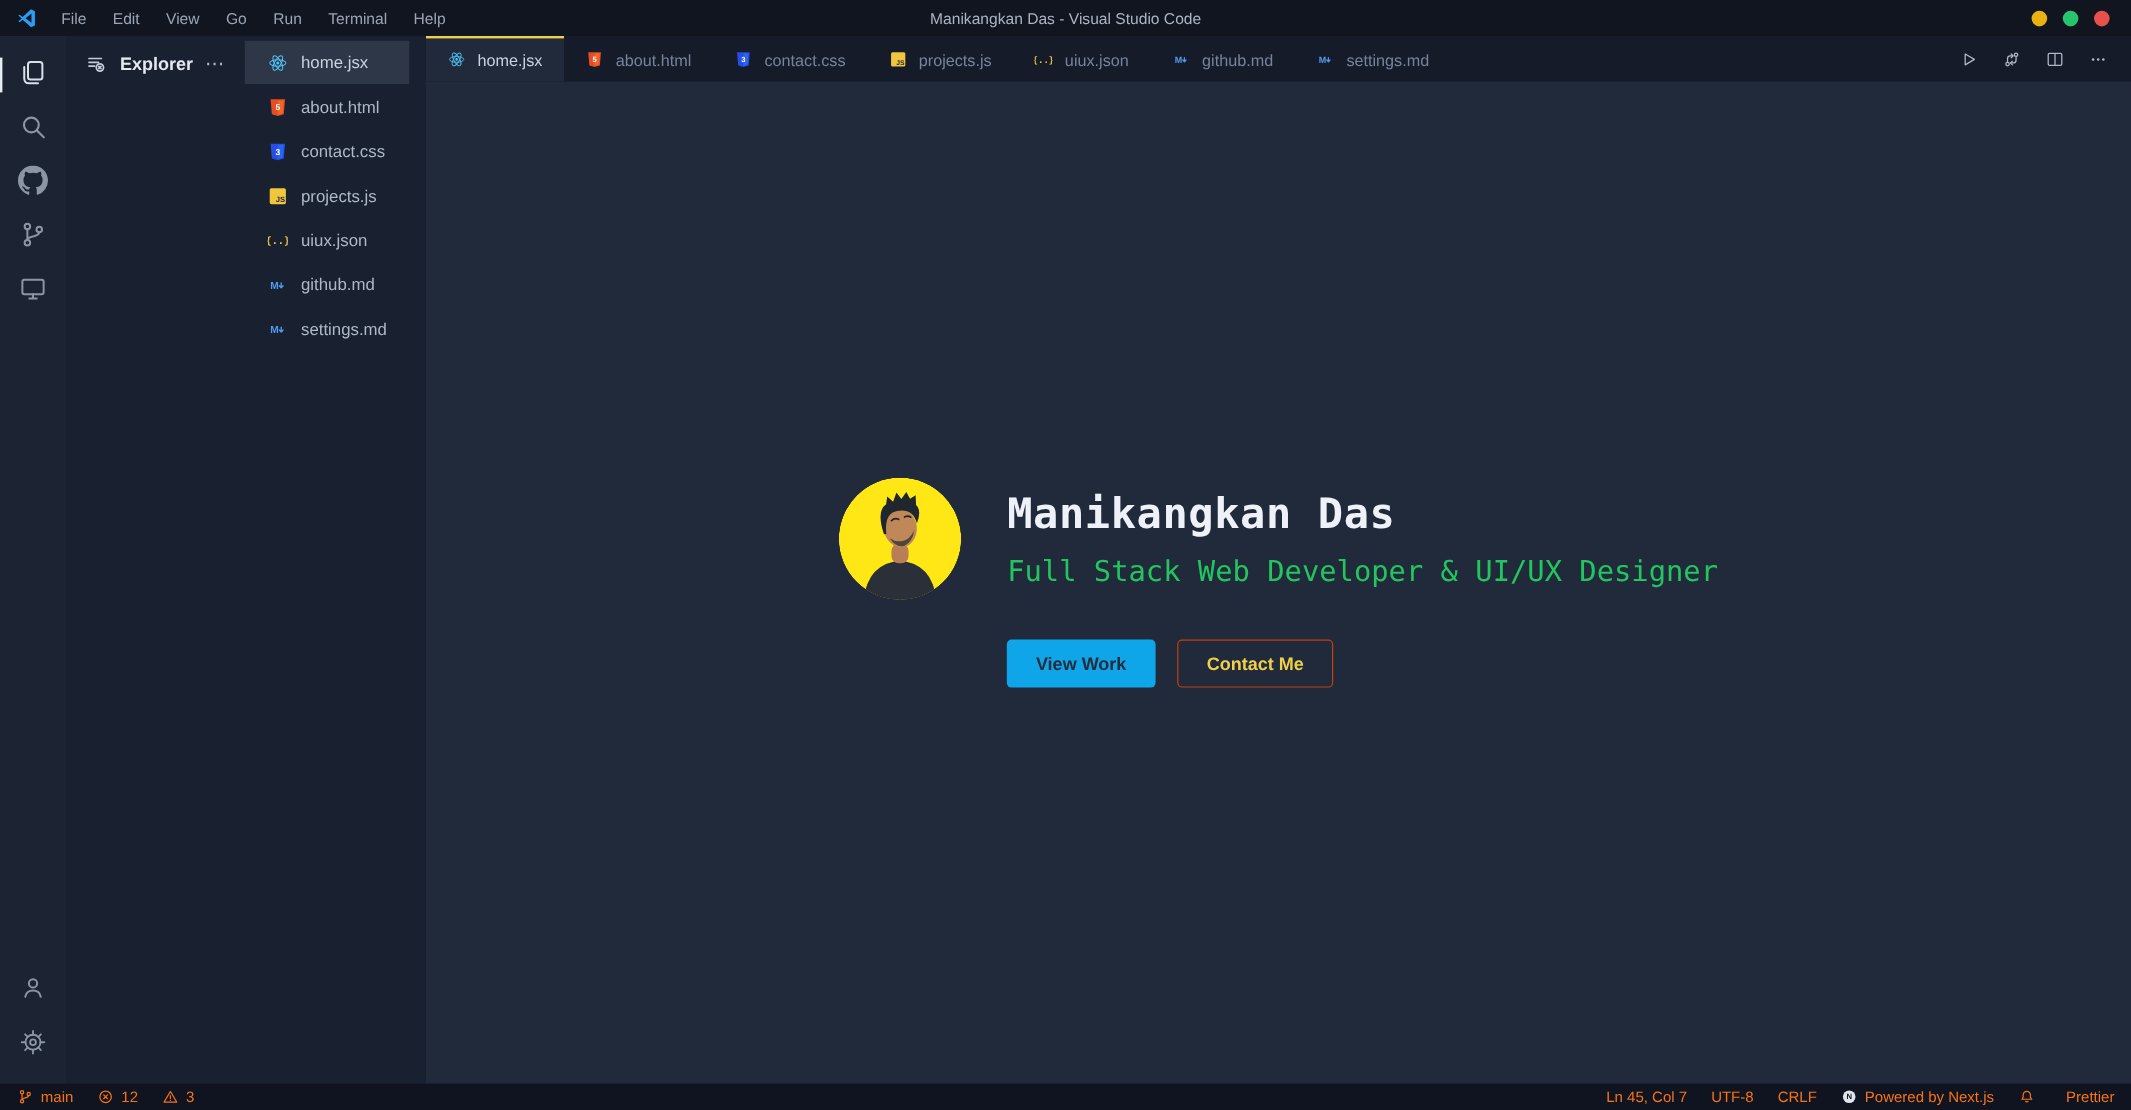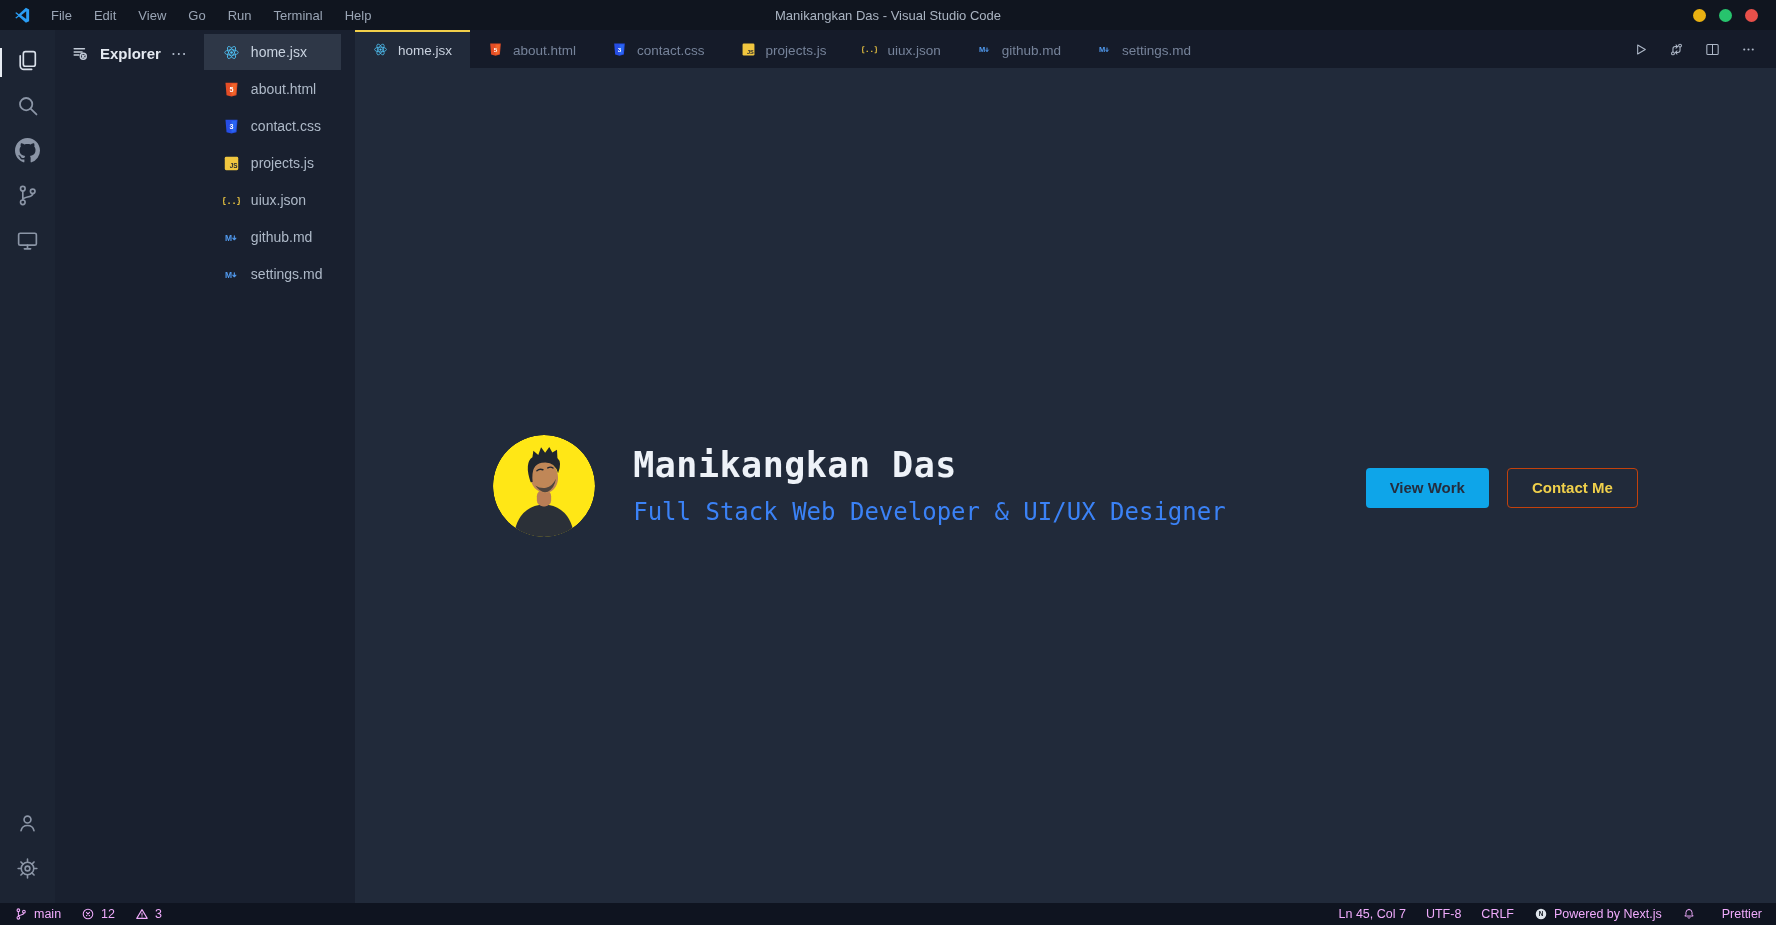--- a/index.html
+++ b/index.html
@@ -47,33 +47,33 @@
   .tabbar { height:38px; flex:0 0 auto; background:#151b29; display:flex; align-items:stretch; }
   .tab { display:flex; align-items:center; gap:8px; padding:0 18px; font-size:13.5px; color:#76839a; border-top:2px solid transparent; cursor:pointer; white-space:nowrap; }
   .tab .file-icon svg { width:15px; height:15px; }
   .tab.active { background:#212a3a; color:#c9d2df; border-top-color:#f2cf4a; }
   .editor-actions { margin-left:auto; display:flex; align-items:center; gap:8px; padding-right:14px; color:#aeb8c8; }
   .action-btn { width:28px; height:28px; display:flex; align-items:center; justify-content:center; cursor:pointer; border-radius:4px; }
   .action-btn svg { width:17px; height:17px; }
 
   
   .content { flex:1; display:flex; align-items:center; justify-content:center; }
-  .hero { display:flex; flex-direction:row; }
+  .hero { display:flex; flex-direction:column; }
   .hero-top { display:flex; align-items:center; gap:38px; }
   .avatar { width:102px; height:102px; border-radius:50%; overflow:hidden; flex:0 0 auto; }
   .avatar svg { width:102px; height:102px; display:block; }
   .hero-name { font-family:"DejaVu Sans Mono", monospace; font-size:35px; font-weight:bold; color:#eef2f8; letter-spacing:0.5px; }
-  .hero-role { font-family:"DejaVu Sans Mono", monospace; font-size:24px; color:#3b82f6; margin-top:13px; }
+  .hero-role { font-family:"DejaVu Sans Mono", monospace; font-size:24px; color:#22c55e; margin-top:13px; }
   .hero-buttons { display:flex; gap:18px; margin-top:33px; margin-left:140px; }
   .btn { height:40px; padding:0 24px; border-radius:4px; font-family:"Liberation Sans", sans-serif; font-size:15px; font-weight:bold; display:flex; align-items:center; cursor:pointer; border:none; }
   .btn.primary { background:#0ea5e9; color:#252d3d; }
   .btn.outline { background:transparent; border:1px solid #c2410c; color:#f0d04b; }
 
   
-  .statusbar { height:22px; flex:0 0 auto; background:#0f1420; display:flex; align-items:center; padding:0 14px; font-size:12.5px; color:#f0abfc; }
+  .statusbar { height:22px; flex:0 0 auto; background:#0f1420; display:flex; align-items:center; padding:0 14px; font-size:12.5px; color:#f97316; }
   .sb-left, .sb-right { display:flex; align-items:center; gap:20px; }
   .sb-right { margin-left:auto;text-align:center; }
   .sb-item { display:flex; align-items:center; gap:6px; cursor:pointer; white-space:nowrap; }
   .sb-item .sb-icon { display:flex; }
   .sb-item .sb-icon svg { width:14px; height:14px; }
 </style>
 </head>
 <body>
 
 <div class="app">

